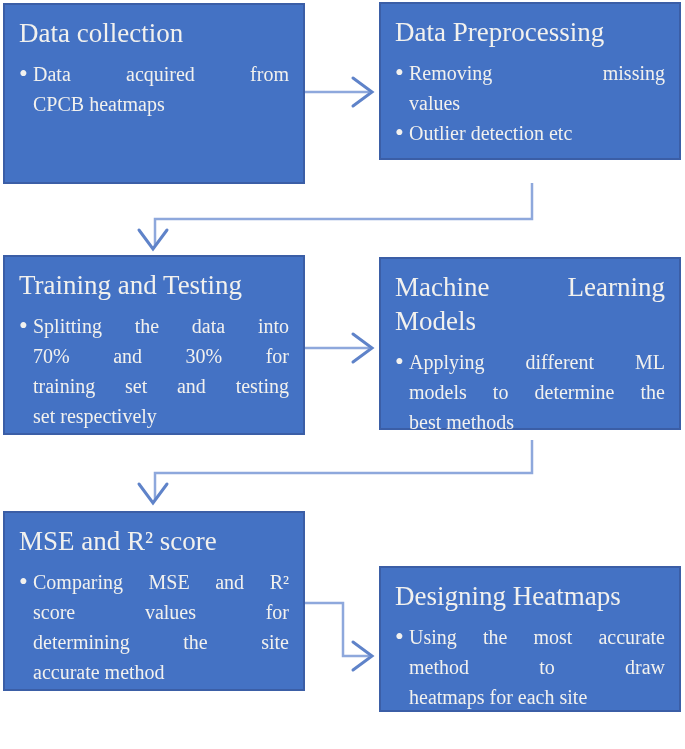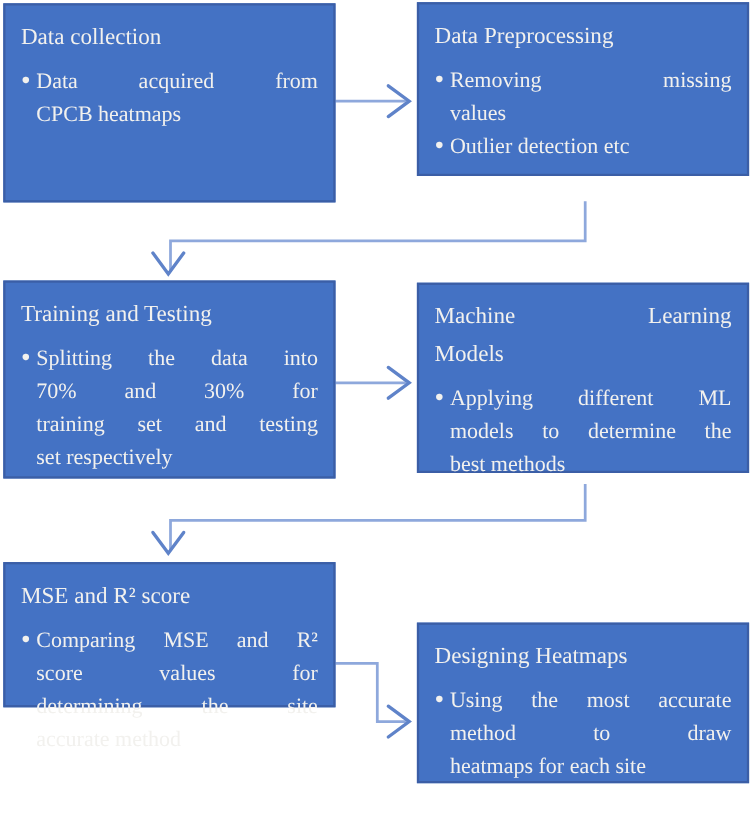--- a/index.html
+++ b/index.html
@@ -27,23 +27,23 @@
     box-sizing:border-box;
     background:var(--box-fill);
     border:2px solid var(--box-border);
     color:var(--text-color);
     padding:10px 14px 8px 14px;
   }
   .b1{left:3px;top:3px;height:181px;}
   .b2{left:379px;top:2px;height:158px;}
   .b3{left:3px;top:255px;height:180px;}
   .b4{left:379px;top:257px;height:173px;}
-  .b5{left:3px;top:511px;height:132px;}
+  .b5{left:3px;top:511px;height:180px;}
   .b6{left:379px;top:566px;height:146px;}
-  .title{font-size:21px;line-height:34px;margin-top:1px;}
+  .title{font-size:27px;line-height:34px;margin-top:1px;}
   .bullets{margin-top:9px;}
   .bullet{display:flex;align-items:flex-start;}
   .marker{width:14px;flex:0 0 14px;font-size:25px;line-height:30px;}
   .btext{flex:1 1 auto;min-width:0;}
   .tline,.bline{display:block;}
   .bline{font-size:20px;line-height:30px;}
   .line{text-align:left;}
   .jl{text-align:justify;text-align-last:justify;}
 </style>
 </head>

